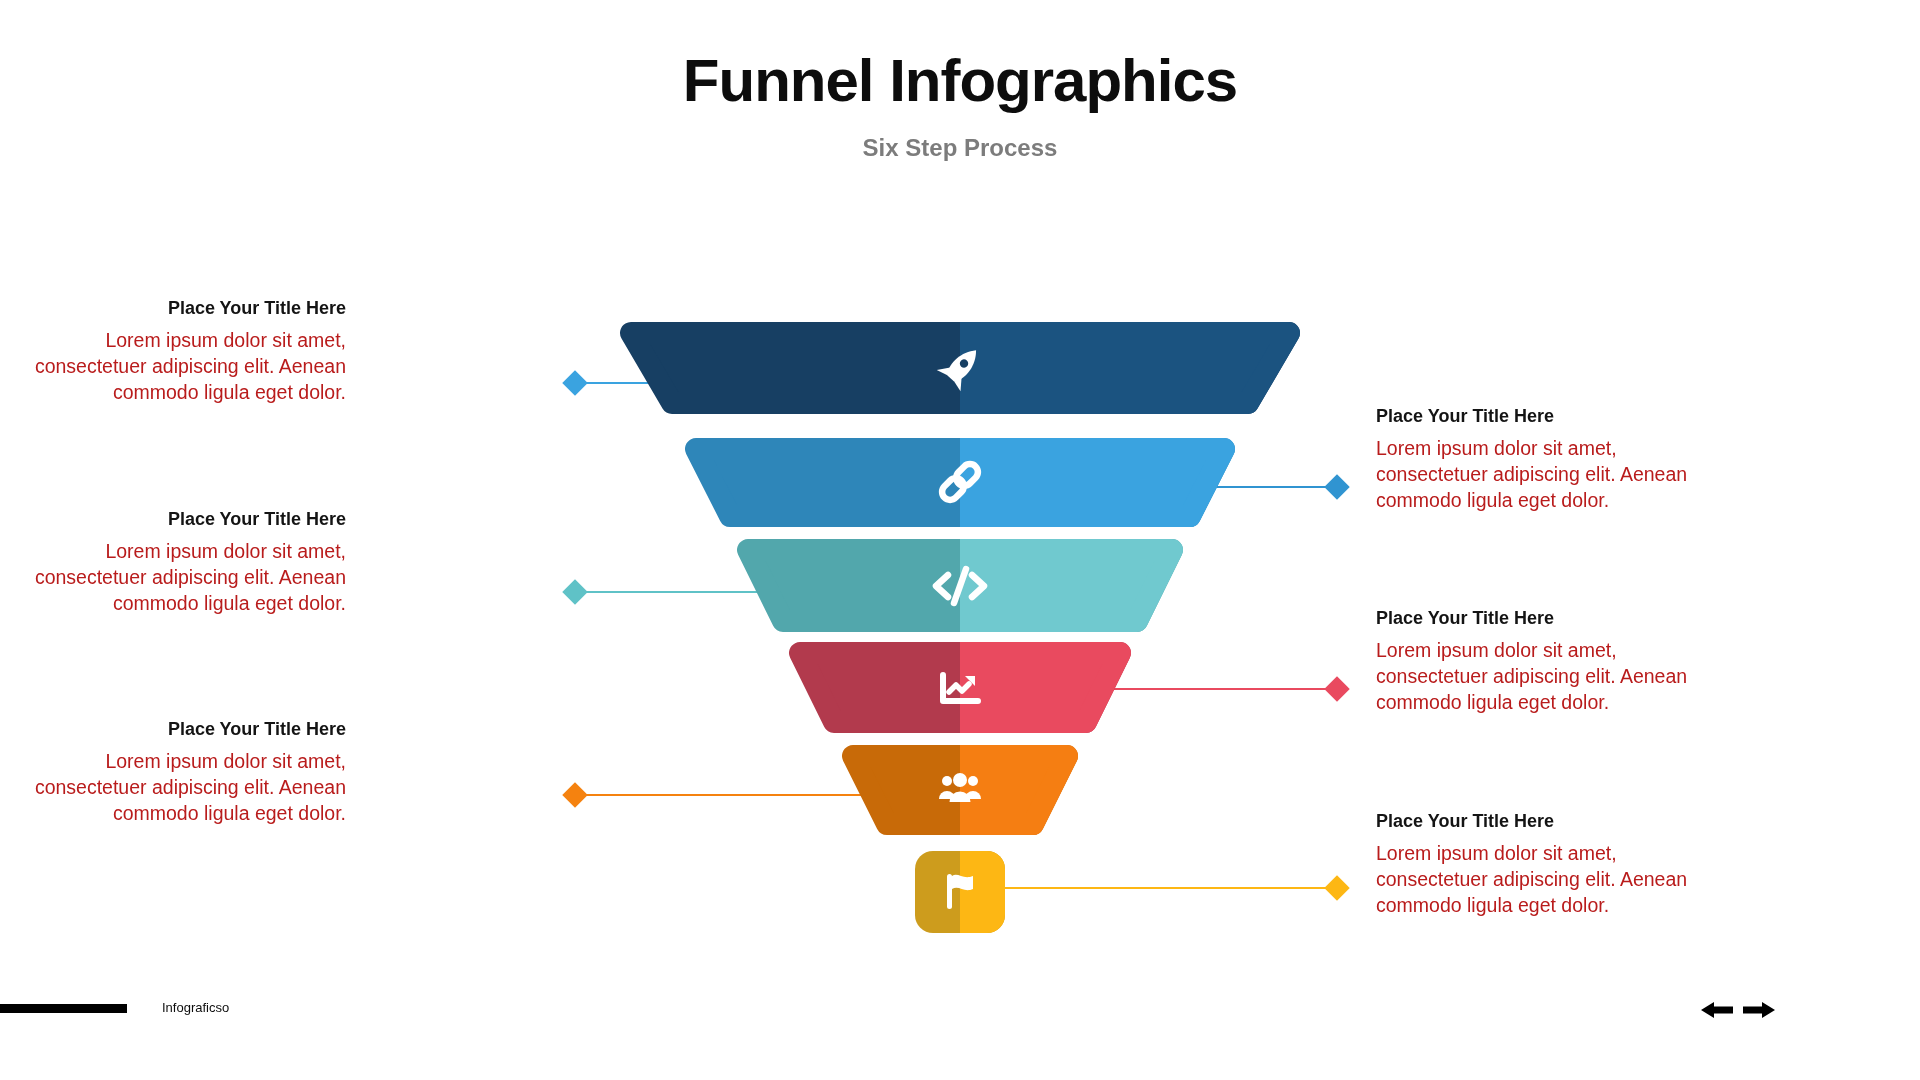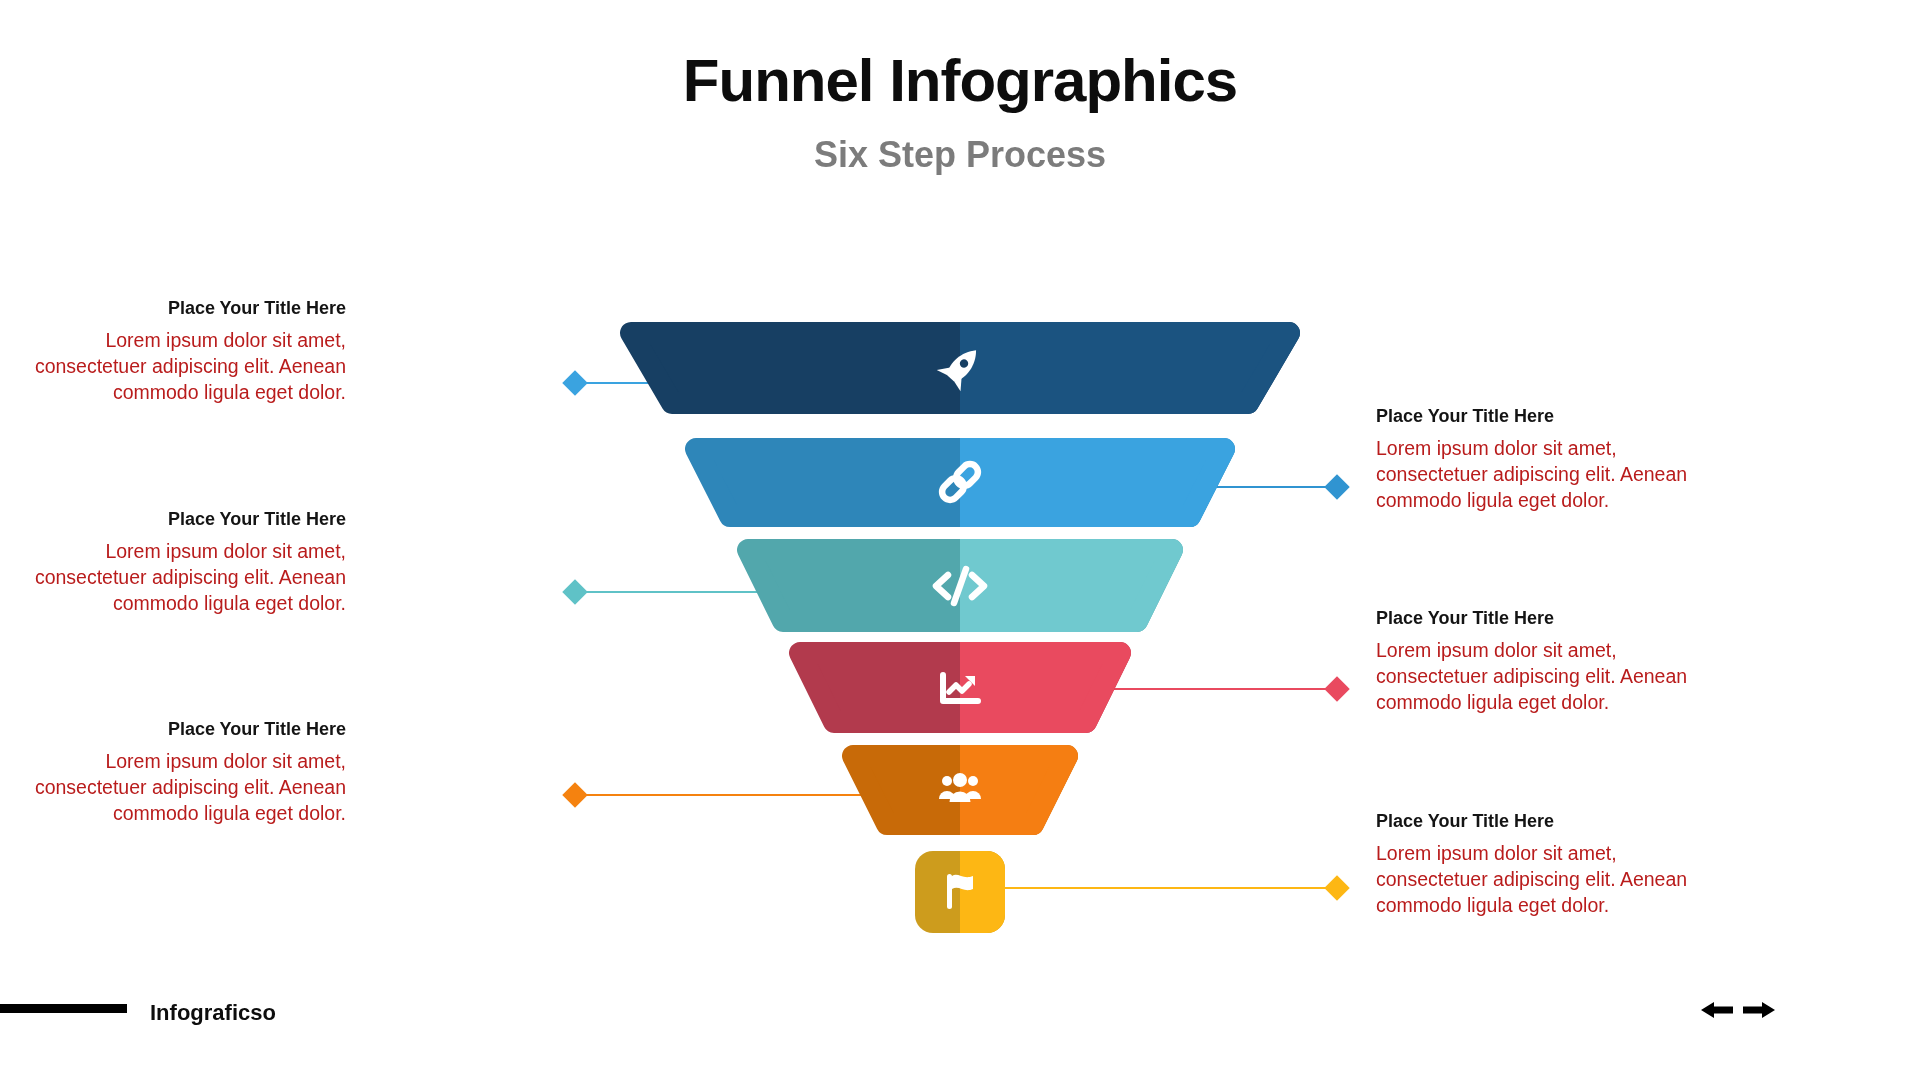--- a/index.html
+++ b/index.html
@@ -7,42 +7,42 @@
               font-family:"Liberation Sans", sans-serif; }
   .slide { position:relative; width:1744px; height:1080px; background:#ffffff; }
 
   .main-title {
     position:absolute; top:46px; left:0; width:1920px;
     text-align:center; font-size:60px; font-weight:700; color:#0d0d0d;
     letter-spacing:-1px;
   }
   .sub-title {
     position:absolute; top:134px; left:0; width:1920px;
-    text-align:center; font-size:36px; font-weight:700; color:#7c7c7c;
+    text-align:center; font-size:24px; font-weight:700; color:#7c7c7c;
   }
 
   .funnel-svg { position:absolute; top:0; left:0; }
 
   .text-block { position:absolute; width:350px; }
   .text-block h3 { font-size:18px; font-weight:700; color:#141414; margin-bottom:9px; }
   .text-block p  { font-size:19.5px; color:#b91c1c; line-height:1.33; }
   .tb-left  { text-align:right; }
   .tb-right { text-align:left; }
   .tb-l1 { top:298px;  right:1398px; }
   .tb-l2 { top:509px;  right:1398px; }
   .tb-l3 { top:719px;  right:1398px; }
   .tb-r1 { top:406px;  left:1376px; }
   .tb-r2 { top:608px;  left:1376px; }
   .tb-r3 { top:811px;  left:1376px; }
 
   .footer-bar {
     position:absolute; left:0; top:1004px; width:127px; height:9px; background:#000;
   }
   .brand {
-    position:absolute; left:150px; top:1000px; font-size:22px; font-weight:700; color:#0d0d0d;
+    position:absolute; left:162px; top:1000px; font-size:13px; font-weight:400; color:#0d0d0d;
   }
   .nav-arrows { position:absolute; left:1700px; top:1000px; cursor:pointer; }
 </style>
 </head>
 <body>
 
 <div class="slide">
 
   <div class="main-title">Funnel Infographics</div>
   <div class="sub-title">Six Step Process</div>

